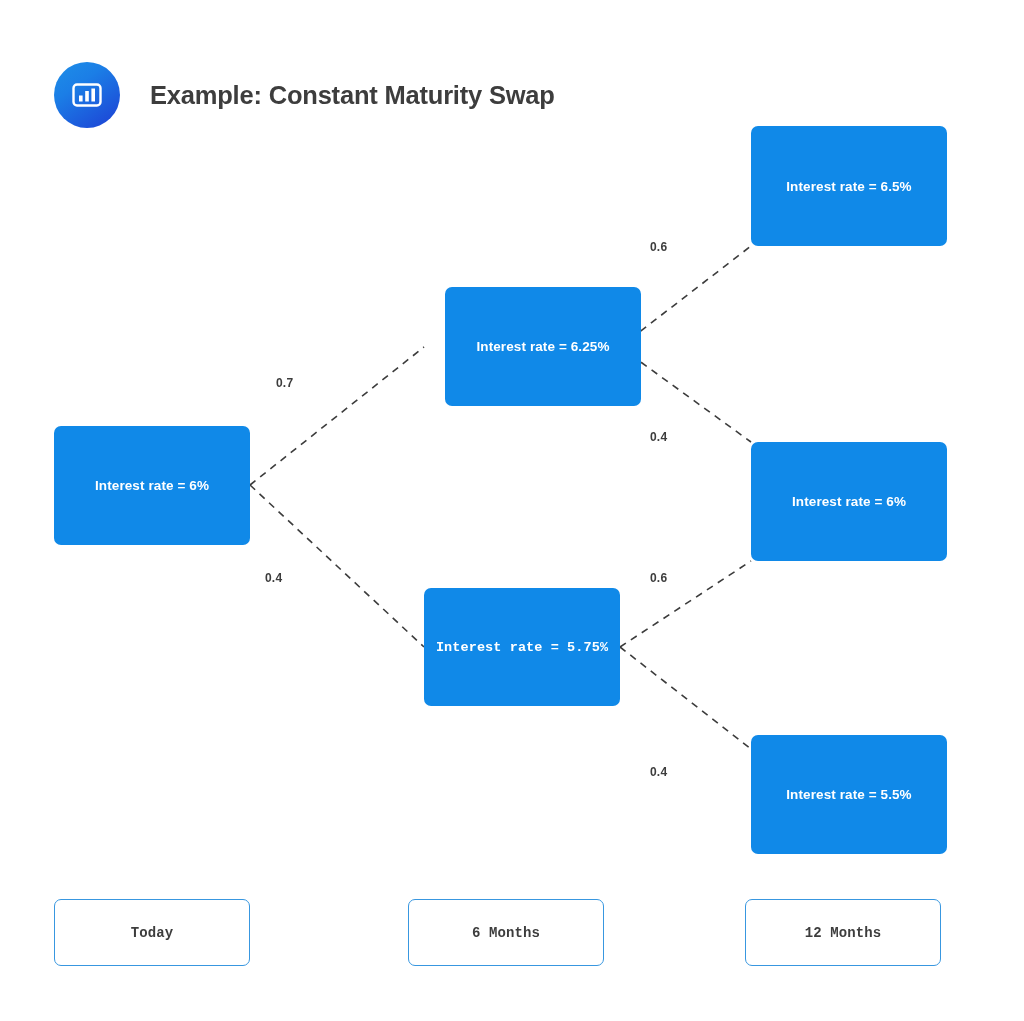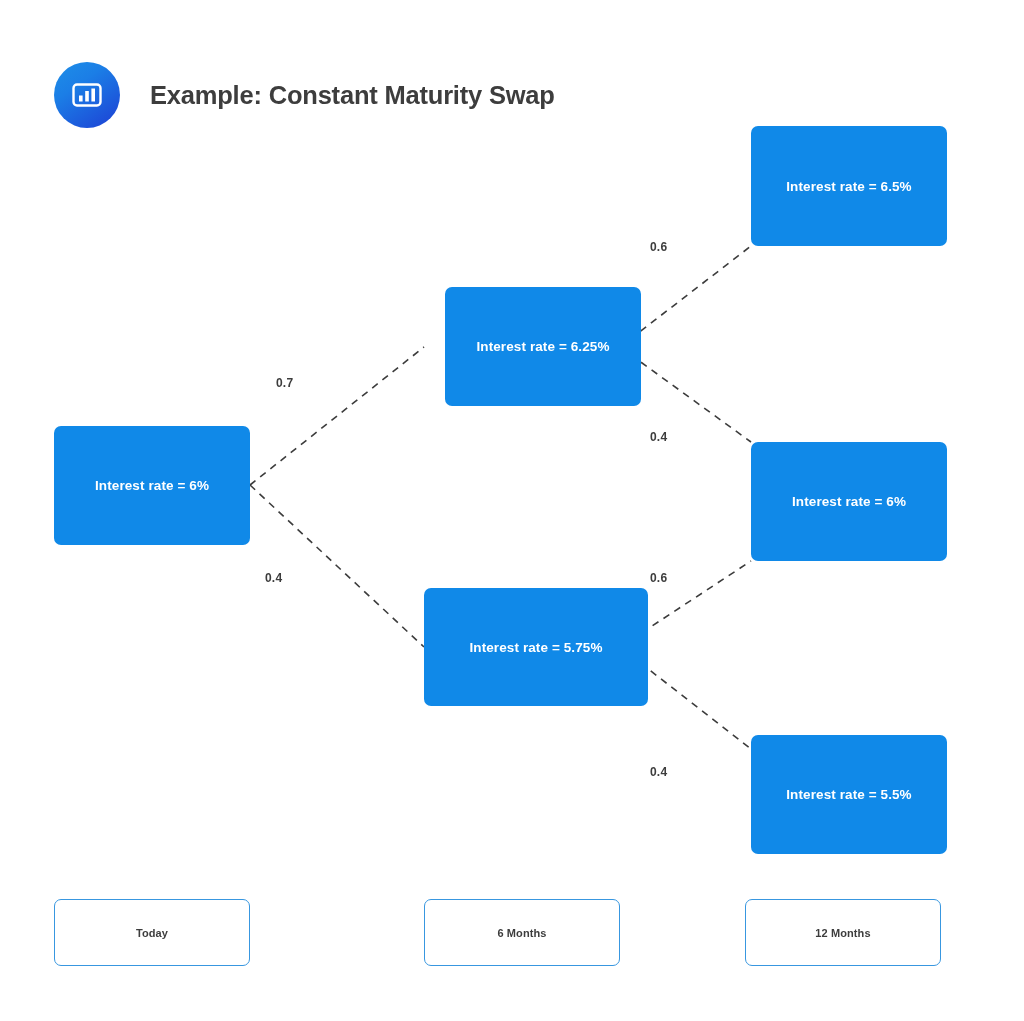--- a/index.html
+++ b/index.html
@@ -71,21 +71,21 @@
   .node-label {
     color: #ffffff;
     font-size: 13.5px;
     font-weight: bold;
     letter-spacing: 0.1px;
     white-space: nowrap;
   }
 
   .node-root      { left: 54px;  top: 426px; width: 196px; height: 119px; }
   .node-mid-up    { left: 445px; top: 287px; width: 196px; height: 119px; text-align: center; }
-  .node-mid-down  { left: 424px; top: 588px; width: 224px; height: 118px; }
+  .node-mid-down  { left: 424px; top: 588px; width: 196px; height: 118px; font-family: Liberation Mono, monospace; }
   .node-right-top { left: 751px; top: 126px; width: 196px; height: 120px; }
   .node-right-mid { left: 751px; top: 442px; width: 196px; height: 119px; }
   .node-right-bot { left: 751px; top: 735px; width: 196px; height: 119px; }
 
   
   .prob {
     position: absolute;
     font-size: 12px;
     font-weight: bold;
     color: #3d3d3d;
@@ -108,27 +108,28 @@
     background: #ffffff;
     border: 1.5px solid #3897e0;
     border-radius: 7px;
     display: flex;
     align-items: center;
     justify-content: center;
     box-sizing: border-box;
   }
   .legend-label {
     color: #3d3d3d;
-    font-size: 11px;
+    font-size: 14px;
     font-weight: bold;
     letter-spacing: 0.1px;
     white-space: nowrap;
+    font-family: Liberation Mono, monospace;
   }
   .legend-today  { left: 54px; }
-  .legend-6mo    { left: 424px; align-items: center; }
+  .legend-6mo    { left: 408px; align-items: center; }
   .legend-12mo   { left: 745px; }
 </style>
 </head>
 <body>
 
 <div id="canvas">
 
   <div class="header">
     <div class="brand-badge">
       <svg width="36" height="36" viewBox="0 0 36 36" aria-hidden="true">

